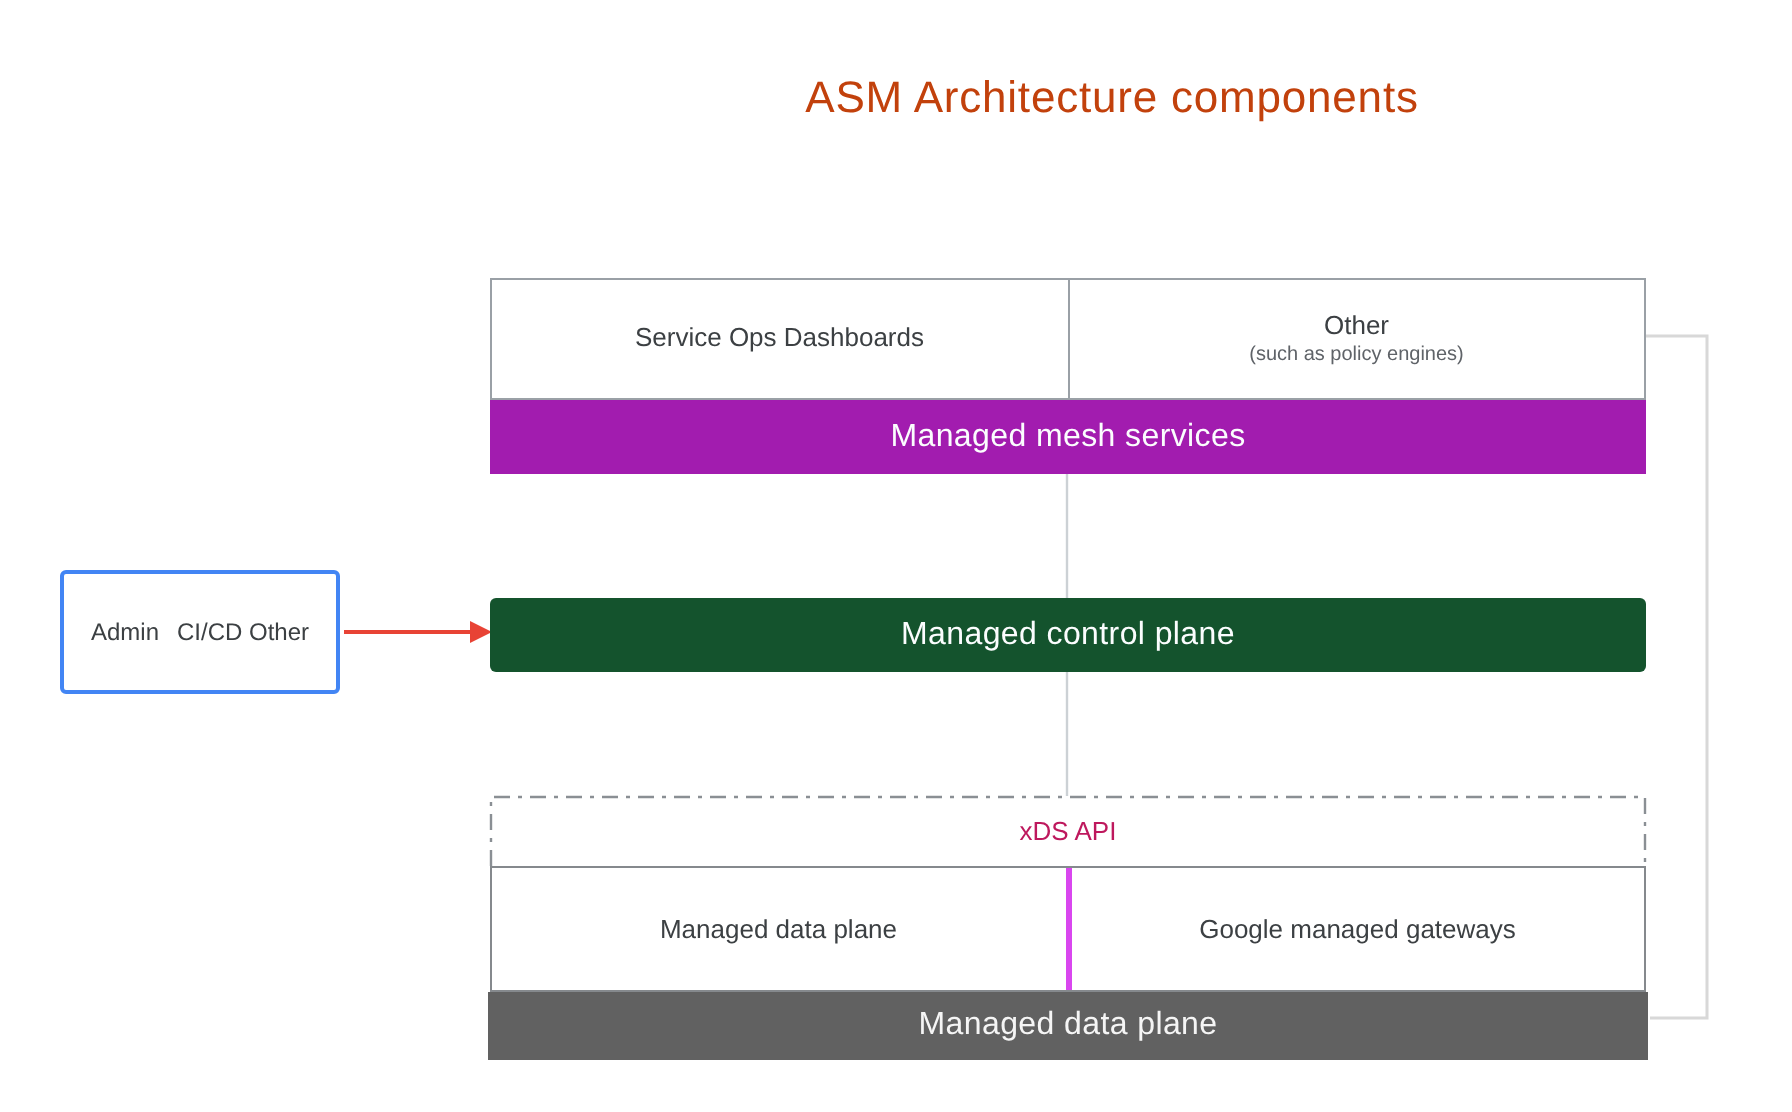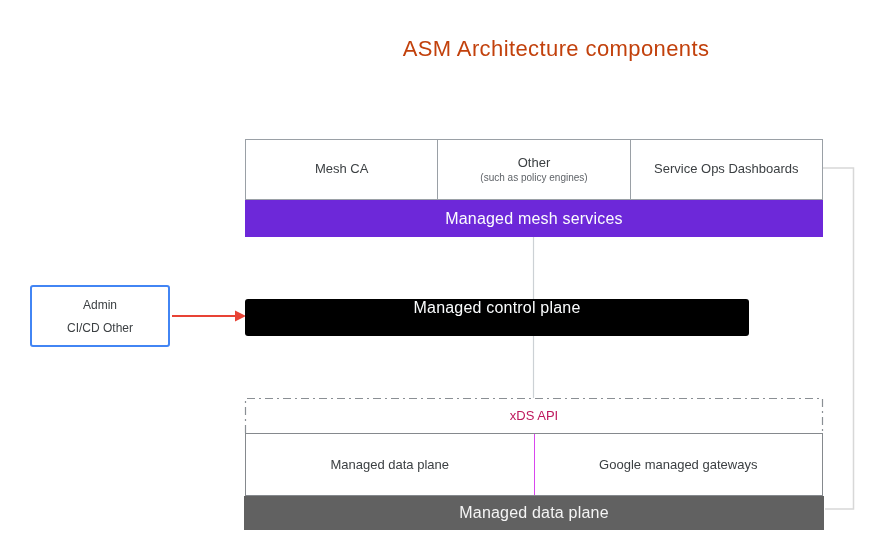--- a/index.html
+++ b/index.html
@@ -20,52 +20,52 @@
   }
   .top-row .cell{
     flex:1;display:flex;flex-direction:column;align-items:center;justify-content:center;
     color:#3c4043;font-size:13px;text-align:center;line-height:1.25;
   }
   .top-row .cell + .cell{border-left:1px solid #9aa0a6;}
   .top-row .sub{font-size:10px;color:#5f6368;margin-top:1px;}
 
   .mesh-bar{
     position:absolute;left:245px;top:200px;width:578px;height:37px;
-    background:#6d28d9;color:#fbfdfe;font-size:16px;letter-spacing:.2px;
+    background:#a21caf;color:#fbfdfe;font-size:16px;letter-spacing:.2px;
     display:flex;align-items:center;justify-content:center;
   }
 
   .admin-box{
     position:absolute;left:30px;top:285px;width:140px;height:62px;
     background:#ffffff;border:2px solid #4285f4;border-radius:3px;box-sizing:border-box;
-    display:flex;flex-direction:column;align-items:center;justify-content:center;gap:9px;
+    display:flex;flex-direction:row;align-items:center;justify-content:center;gap:9px;
     color:#3c4043;font-size:12px;
   }
 
   .control-bar{
-    position:absolute;left:245px;top:299px;width:504px;height:37px;
-    background:#000000;border-radius:3px;color:#fbfdfe;font-size:16px;letter-spacing:.2px;
-    display:flex;justify-content:center;
+    position:absolute;left:245px;top:299px;width:578px;height:37px;
+    background:#14532d;border-radius:3px;color:#fbfdfe;font-size:16px;letter-spacing:.2px;
+    display:flex;align-items:center;justify-content:center;
   }
 
   .xds-strip{
     position:absolute;left:245px;top:398px;width:578px;height:35px;
     display:flex;align-items:center;justify-content:center;
     color:#be185d;font-size:13px;
   }
 
   .bottom-row{
     position:absolute;left:245px;top:433px;width:578px;height:63px;
     display:flex;border:1px solid #85898d;box-sizing:border-box;background:#ffffff;
   }
   .bottom-row .cell{
     flex:1;display:flex;align-items:center;justify-content:center;
     color:#3c4043;font-size:13px;text-align:center;
   }
-  .bottom-row .cell + .cell{border-left:1px solid #d946ef;}
+  .bottom-row .cell + .cell{border-left:3px solid #d946ef;}
 
   .data-bar{
     position:absolute;left:244px;top:496px;width:580px;height:34px;
     background:#616161;color:#f5f5f5;font-size:16px;letter-spacing:.2px;
     display:flex;align-items:center;justify-content:center;
   }
 </style>
 </head>
 <body>
 
@@ -80,28 +80,25 @@
     <path d="M 823 168 H 853.5 V 509 H 825" fill="none" stroke="#d8d8d8" stroke-width="1.5"></path>
 
     <path d="M 245.5 433 V 398.5 H 822.5 V 433" fill="none" stroke="#8a8f94" stroke-width="1.2" stroke-dasharray="8 4 2 4"></path>
 
     <line x1="172" y1="316" x2="236" y2="316" stroke="#e84335" stroke-width="2"></line>
     <polygon points="235,310.5 246,316 235,321.5" fill="#e84335"></polygon>
   </svg>
 
   <div class="top-row">
     <div class="cell">
-      <span>Mesh CA</span>
+      <span>Service Ops Dashboards</span>
     </div>
     <div class="cell">
       <span>Other</span>
       <span class="sub">(such as policy engines)</span>
-    </div>
-    <div class="cell">
-      <span>Service Ops Dashboards</span>
     </div>
   </div>
 
   <div class="mesh-bar">
     <span>Managed mesh services</span>
   </div>
 
   <div class="admin-box">
     <span>Admin</span>
     <span>CI/CD Other</span>

